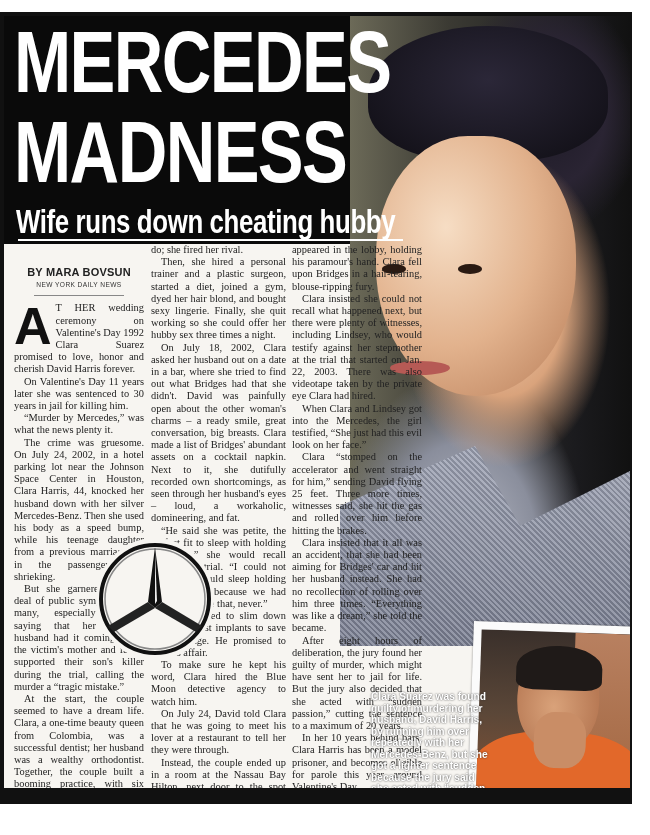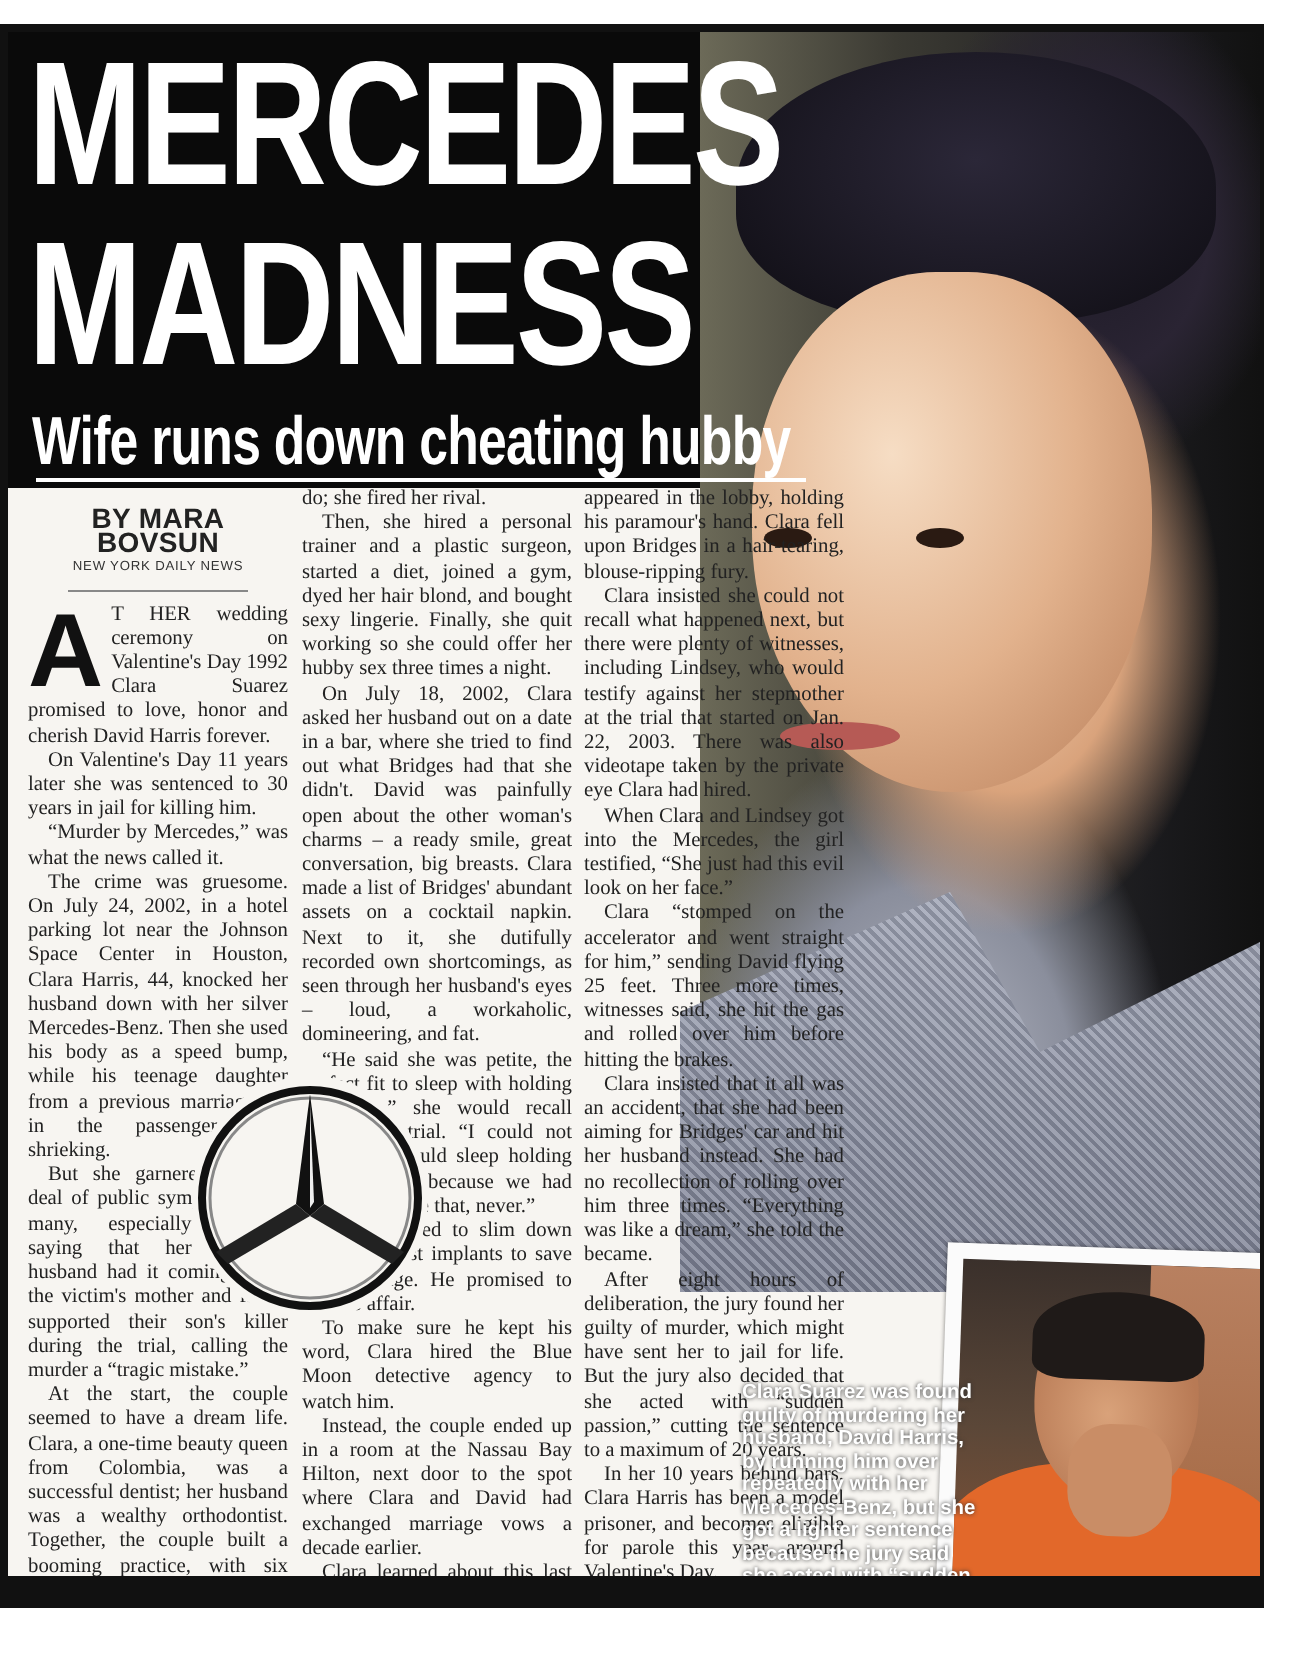--- a/index.html
+++ b/index.html
@@ -85,21 +85,21 @@
       text-align: justify;
     }
     .col p { text-indent: 10px; }
     .col p.noindent { text-indent: 0; }
     .col1 { left: 10px; width: 130px; }
     .col2 { left: 147px; width: 135px; }
     .col3 { left: 288px; width: 130px; }
 
     .byline {
       text-align: center; font-family: "Liberation Sans", sans-serif;
-      font-weight: bold; font-size: 14px; margin-top: 9px; letter-spacing: 0.2px;
+      font-weight: bold; font-size: 11px; margin-top: 22px; letter-spacing: 0.2px;
     }
     .byline-org {
       text-align: center; font-family: "Liberation Sans", sans-serif;
       font-size: 6.6px; letter-spacing: 0.4px; color: #333; margin-top: 1px;
     }
     .byline-rule { height: 1px; background: #888; margin: 4px 20px 6px 20px; }
 
     .dropcap {
       float: left; font-family: "Liberation Sans", sans-serif; font-weight: bold;
       font-size: 52px; line-height: 44px; margin: 2px 4px 0 0; color: #111;
@@ -193,35 +193,36 @@
     <div class="hl-line2">MADNESS</div>
     <div class="subhead">Wife runs down cheating hubby</div>
     <div class="subhead-rule"></div>
 
     <div class="col col1">
       <div class="byline">BY MARA BOVSUN</div>
       <div class="byline-org">NEW YORK DAILY NEWS</div>
       <div class="byline-rule"></div>
       <p class="noindent"><span class="dropcap">A</span><span>T HER wedding ceremony on Valentine's Day 1992 Clara Suarez promised to love, honor and cherish David Harris forever.</span></p>
       <p>On Valentine's Day 11 years later she was sentenced to 30 years in jail for killing him.</p>
-      <p>“Murder by Mercedes,” was what the news called it.</p>
+      <p>“Murder by Mercedes,” was what the news plenty it.</p>
       <p>The crime was gruesome. On July 24, 2002, in a hotel parking lot near the Johnson Space Center in Houston, Clara Harris, 44, knocked her husband down with her silver Mercedes-Benz. Then she used his body as a speed bump, while his teenage daughter from a previous marriage sat in the passenger seat, shrieking.</p>
       <p>But she garnered a great deal of public sympathy, with many, especially women, saying that her cheating husband had it coming. Even the victim's mother and father supported their son's killer during the trial, calling the murder a “tragic mistake.”</p>
       <p style="padding-right:0">At the start, the couple seemed to have a dream life. Clara, a one-time beauty queen from Colombia, was a successful dentist; her husband was a wealthy orthodontist. Together, the couple built a booming practice, with six offices dotting the Houston area. In 1999, they became parents of twin boys.</p>
       <p>Their future seemed to be one big glittering smile, until a new receptionist joined the practice in 2001.</p>
 
     </div>
 
     <div class="col col2">
       <p class="noindent">do; she fired her rival.</p>
       <p>Then, she hired a personal trainer and a plastic surgeon, started a diet, joined a gym, dyed her hair blond, and bought sexy lingerie. Finally, she quit working so she could offer her hubby sex three times a night.</p>
       <p>On July 18, 2002, Clara asked her husband out on a date in a bar, where she tried to find out what Bridges had that she didn't. David was painfully open about the other woman's charms – a ready smile, great conversation, big breasts. Clara made a list of Bridges' abundant assets on a cocktail napkin. Next to it, she dutifully recorded own shortcomings, as seen through her husband's eyes – loud, a workaholic, domineering, and fat.</p>
       <p>“He said she was petite, the perfect fit to sleep with holding all night,” she would recall during her trial. “I could not believe he could sleep holding her all night because we had never slept like that, never.”</p>
       <p>She promised to slim down and get breast implants to save the marriage. He promised to end his affair.</p>
       <p>To make sure he kept his word, Clara hired the Blue Moon detective agency to watch him.</p>
+      <p>On July 24, David told Clara that he was going to meet his lover at a restaurant to tell her they were through.</p>
       <p>Instead, the couple ended up in a room at the Nassau Bay Hilton, next door to the spot where Clara and David had exchanged marriage vows a decade earlier.</p>
       <p>Clara learned about this last betrayal from her private eye. In a fury, she got into her Mercedes and took off, with her stepdaughter, Lindsey, 16, in the passenger seat.</p>
 
     </div>
 
     <div class="col col3">
       <p class="noindent">appeared in the lobby, holding his paramour's hand. Clara fell upon Bridges in a hair-tearing, blouse-ripping fury.</p>
       <p>Clara insisted she could not recall what happened next, but there were plenty of witnesses, including Lindsey, who would testify against her stepmother at the trial that started on Jan. 22, 2003. There was also videotape taken by the private eye Clara had hired.</p>
       <p>When Clara and Lindsey got into the Mercedes, the girl testified, “She just had this evil look on her face.”</p>
       <p>Clara “stomped on the accelerator and went straight for him,” sending David flying 25 feet. Three more times, witnesses said, she hit the gas and rolled over him before hitting the brakes.</p>

